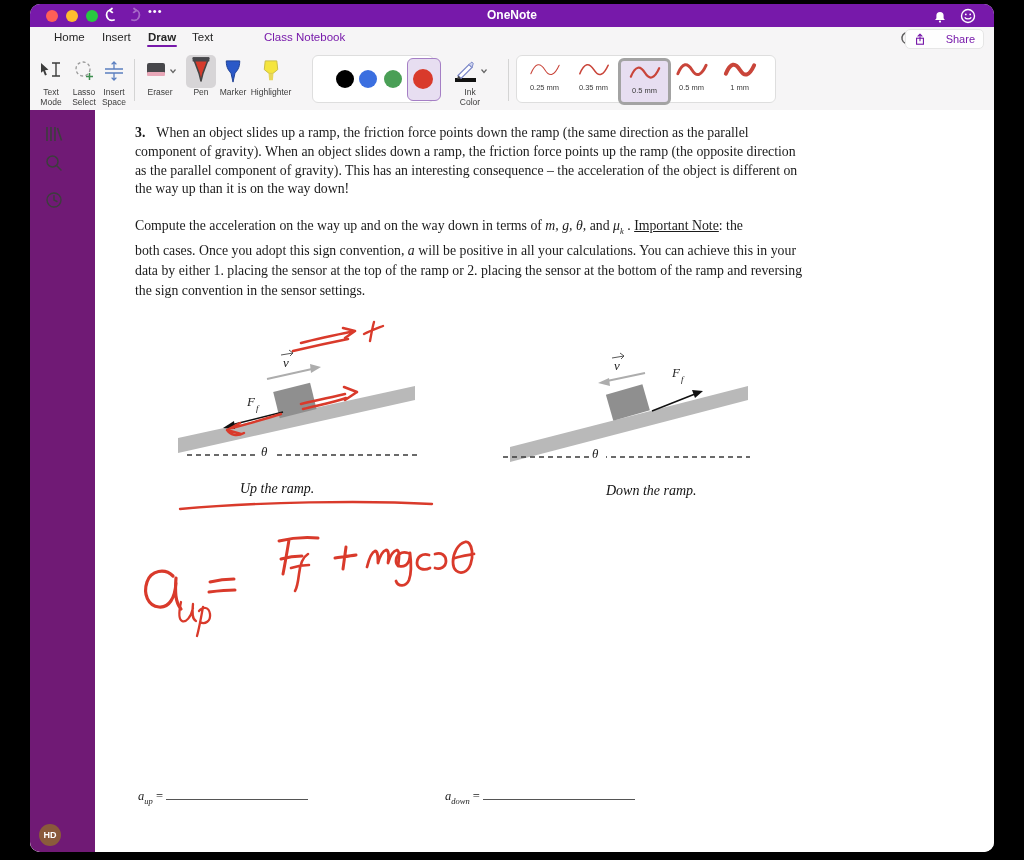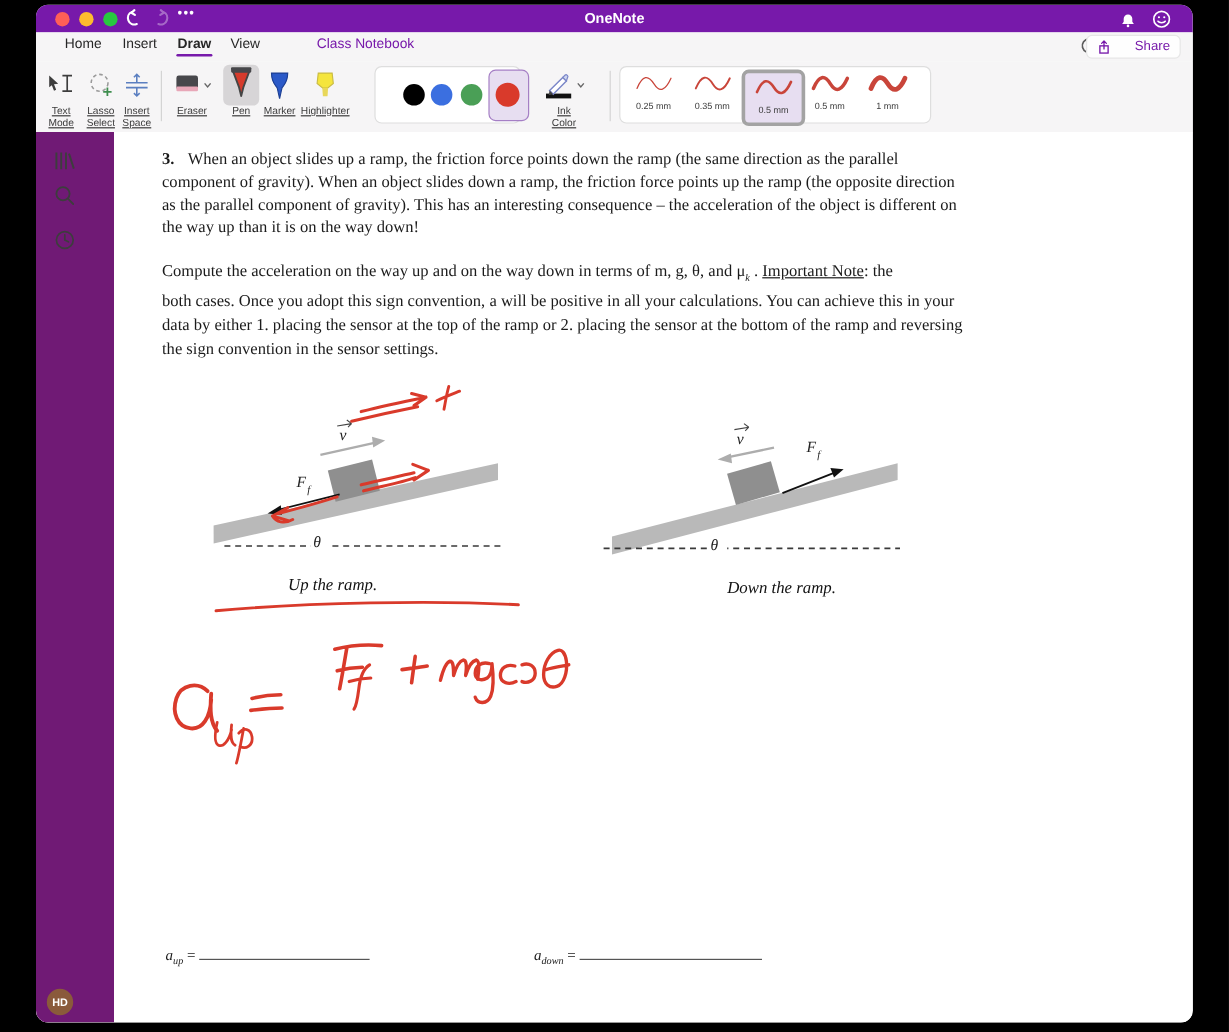--- a/index.html
+++ b/index.html
@@ -18,21 +18,21 @@
   .tab.active{font-weight:bold;}
   .tab.active::after{content:"";position:absolute;left:-1px;right:-1px;bottom:-4px;height:2.5px;background:#7719aa;border-radius:2px;}
   .tab.purple{color:#7719aa;}
   .share-btn{position:absolute;right:10px;top:2px;height:18px;background:#fefefe;border:1px solid #e6e6e6;
     border-radius:5px;display:flex;align-items:center;padding:0 8px;font-size:11px;color:#7719aa;gap:20px;}
   .sync{position:absolute;right:78px;top:3px;width:17px;height:17px;}
   
   .toolbar{position:absolute;left:0;top:47px;width:964px;height:59px;background:#f6f5f6;border-bottom:1px solid #cfcfcf;}
   .tool{position:absolute;top:6px;text-align:center;}
   .tool .ic{height:28px;display:flex;align-items:center;justify-content:center;}
-  .tool .lbl{font-size:8.5px;line-height:9.5px;color:#3c3c3c;margin-top:3px;text-decoration:underline;}
+  .tool .lbl{font-size:8.5px;line-height:9.5px;color:#3c3c3c;margin-top:3px;}
   .vdiv{position:absolute;top:8px;width:1px;height:42px;background:#d4d4d4;}
   .pen-ic{border-radius:5px;padding:1px 3px;}
   .pen-ic.sel{background:#d7d5d7;}
   .panel{position:absolute;top:4px;height:46px;background:#fff;border:1px solid #dedede;border-radius:6px;}
   .dot{position:absolute;top:14px;width:18px;height:18px;border-radius:50%;}
   .dot-sel{position:absolute;top:2px;width:32px;height:41px;border:1px solid #a57fc5;background:#e7def1;border-radius:6px;}
   .th-cell{position:absolute;top:2px;width:47px;height:41px;text-align:center;border-radius:6px;}
   .th-cell.sel{background:#e7def1;border:3px solid #a3a3a3;}
   .th-cell .lbl{font-size:7.5px;color:#3c3c3c;margin-top:-1px;}
   .chev{margin-left:1px;}
@@ -40,21 +40,21 @@
   .content{position:absolute;left:0;top:106px;width:964px;height:742px;background:#fff;}
   .sidebar{position:absolute;left:0;top:0;width:65px;height:742px;background:#701a75;}
   .sb-ico{position:absolute;left:14px;width:20px;height:20px;color:#3d3d3d;}
   .avatar{position:absolute;left:9px;bottom:6px;width:22px;height:22px;border-radius:50%;background:#8a5a3b;
     color:#fff;font-size:9px;font-weight:bold;display:flex;align-items:center;justify-content:center;}
   .canvas{position:absolute;left:65px;top:0;width:899px;height:742px;font-family:"Liberation Serif",serif;color:#1b1b1b;}
   .p1{position:absolute;left:40px;top:14px;font-size:13.8px;line-height:18.8px;white-space:nowrap;}
   .p2{position:absolute;left:40px;top:106px;font-size:13.8px;line-height:19.6px;white-space:nowrap;}
   .num{font-weight:bold;margin-right:11px;}
   .u{text-decoration:underline;}
-  .mvar{}
+  .mvar{font-style:italic;}
   sub.small{font-size:8.5px;font-style:italic;}
   .caption{position:absolute;font-style:italic;font-size:14px;color:#111;}
   .diagram-svg{position:absolute;left:0;top:0;width:899px;height:742px;}
   .answers{position:absolute;left:0;top:640px;width:899px;font-size:12.5px;font-style:italic;}
   .ans{position:absolute;top:0;white-space:nowrap;margin-top:36px;}
   .blank{display:inline-block;height:13px;border-bottom:1.2px solid #555;vertical-align:baseline;}
   .dlabel{font:italic 13px "Liberation Serif",serif;fill:#222;}
   .dsub{font:italic 9px "Liberation Serif",serif;fill:#222;}
 </style>
 </head>
@@ -85,21 +85,21 @@
       <circle cx="7.8" cy="8.4" r="0.9" fill="#fff"></circle>
         <circle cx="12.2" cy="8.4" r="0.9" fill="#fff"></circle>
       <path d="M7,11.7 C8,13.3 12,13.3 13,11.7" fill="none" stroke="#fff" stroke-width="1.3" stroke-linecap="round"></path>
     </svg>
   </div>
 
   <div class="tabrow">
     <div class="tab" style="left:24px">Home</div>
     <div class="tab" style="left:72px">Insert</div>
     <div class="tab active" style="left:118px">Draw</div>
-    <div class="tab" style="left:162px">View</div>
+    <div class="tab" style="left:162px">Text</div>
     <div class="tab purple" style="left:234px">Class Notebook</div>
     <svg class="sync" viewBox="0 0 18 18">
       <path d="M13.6,4.6 A6,6 0 1 0 15,9.6" fill="none" stroke="#5c5c5c" stroke-width="1.5" stroke-linecap="round"></path>
       <path d="M13.9,1.8 L13.7,5 L10.6,4.3" fill="none" stroke="#5c5c5c" stroke-width="1.5" stroke-linecap="round" stroke-linejoin="round"></path>
     </svg>
     <div class="share-btn">
       <svg width="12" height="13" viewBox="0 0 14 15">
         <rect x="3" y="6" width="8" height="7" fill="none" stroke="#7719aa" stroke-width="1.3"></rect>
         <path d="M7,9 V1.6 M4.7,3.6 L7,1.3 L9.3,3.6" fill="none" stroke="#7719aa" stroke-width="1.3" stroke-linecap="round" stroke-linejoin="round"></path>
       </svg>

